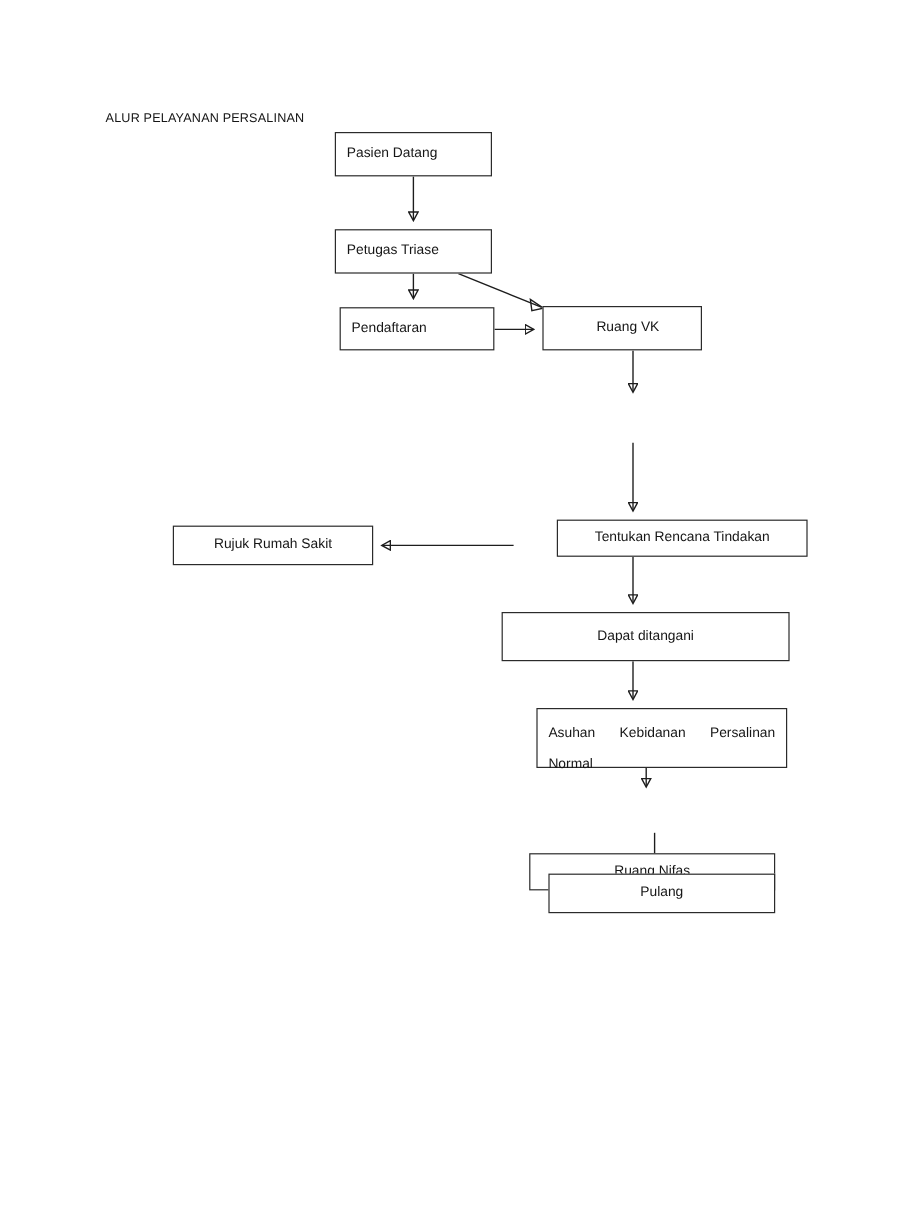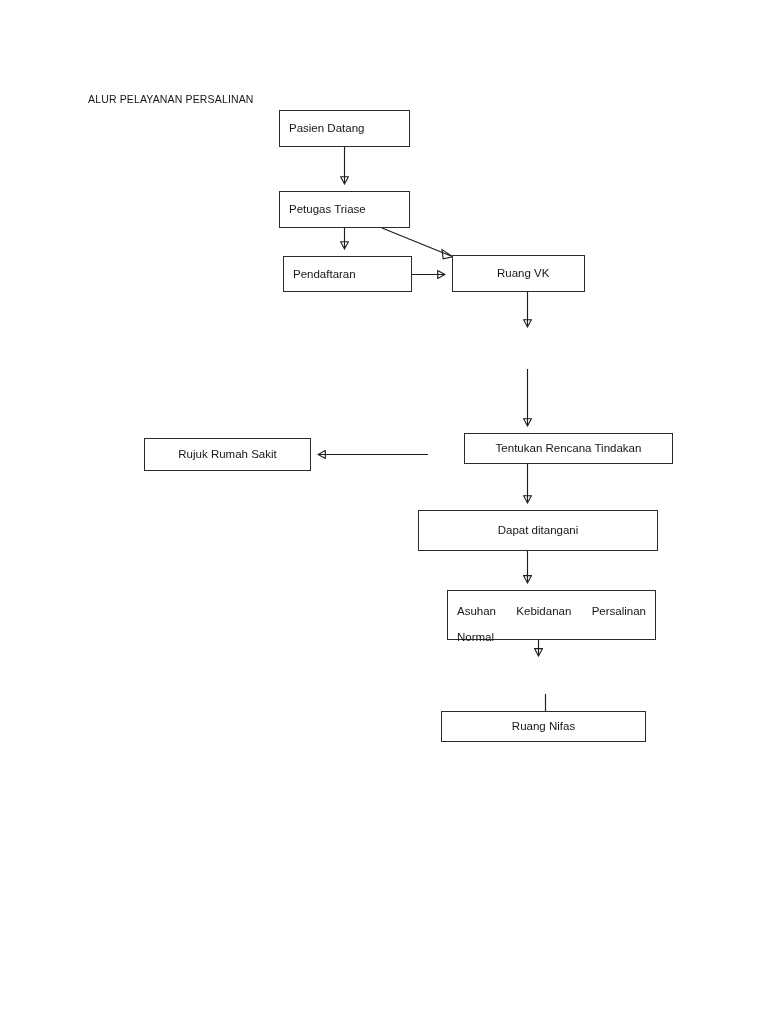--- a/index.html
+++ b/index.html
@@ -165,14 +165,17 @@
   </div>
 
   <div class="node align-justify" style="left:428px; top:590px; width:209px; height:50px;margin-left:19px;">
     <span class="node-label">Asuhan Kebidanan Persalinan Normal</span>
   </div>
 
   <div class="node align-center" style="left:441px; top:663px; width:205px; height:31px;margin-top:48px;">
     <span class="node-label">Ruang Nifas</span>
   </div>
 
+  <div class="node align-center" style="left:457px; top:728px; width:189px; height:33px;">
+    <span class="node-label">Pulang</span>
+  </div>
 
 </div>
 
 </body></html>

